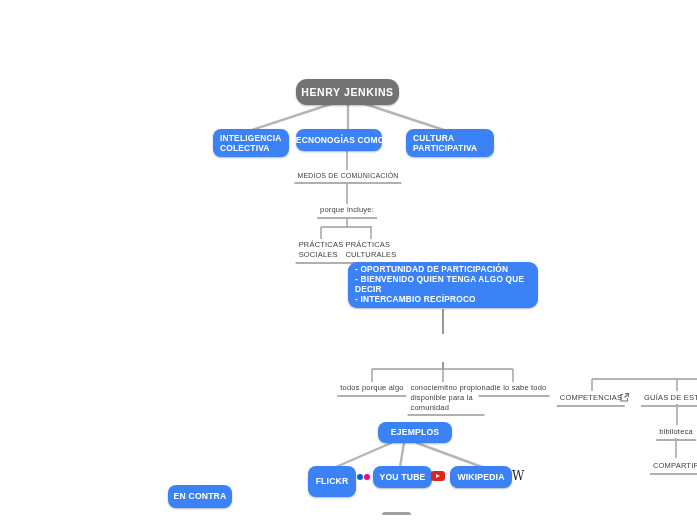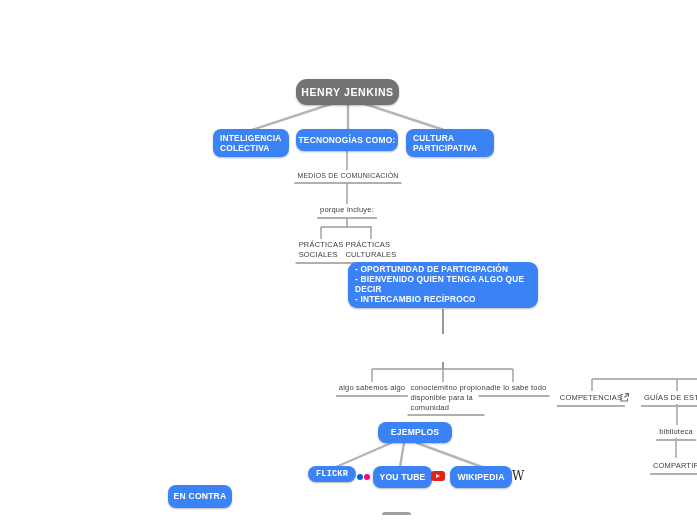--- a/index.html
+++ b/index.html
@@ -69,55 +69,55 @@
       <line x1="677" y1="379" x2="677" y2="391"></line>
       <line x1="677" y1="404" x2="677" y2="425"></line>
       <line x1="676" y1="438" x2="676" y2="458"></line>
     </g>
   </svg>
 
   <div class="node root" style="left:296px;top:79px;width:103px;height:26px;">HENRY JENKINS</div>
 
   <div class="node leftal" style="left:213px;top:129px;width:76px;height:28px;font-size:8.4px;">INTELIGENCIA
 COLECTIVA</div>
-  <div class="node" style="left:296px;top:129px;width:102px;height:22px;font-size:8.4px;">TECNONOGÍAS COMO:</div>
+  <div class="node" style="left:296px;top:129px;width:86px;height:22px;font-size:8.4px;">TECNONOGÍAS COMO:</div>
   <div class="node leftal" style="left:406px;top:129px;width:88px;height:28px;font-size:8.4px;">CULTURA
 PARTICIPATIVA</div>
 
   <div class="lbl" style="left:348px;top:171px;font-size:7px;">MEDIOS DE COMUNICACIÓN</div>
   <div class="lbl" style="left:347px;top:205px;">porque incluye:</div>
   <div class="lbl leftal" style="left:321px;top:240px;">PRÁCTICAS
 SOCIALES</div>
   <div class="lbl leftal" style="left:371px;top:240px;">PRÁCTICAS
 CULTURALES</div>
 
   <div class="node leftal multiline" style="left:348px;top:262px;width:190px;height:46px;font-size:8.3px;line-height:1.2;border-radius:9px;">- OPORTUNIDAD DE PARTICIPACIÓN
 - BIENVENIDO QUIEN TENGA ALGO QUE
 DECIR
 - INTERCAMBIO RECÍPROCO</div>
 
 
-  <div class="lbl" style="left:372px;top:383px;">algo sabemos algo</div>
+  <div class="lbl" style="left:372px;top:383px;">todos porque algo</div>
   <div class="lbl leftal" style="left:446px;top:383px;">conociemitno propio
 disponible para la
 comunidad</div>
   <div class="lbl" style="left:514px;top:383px;">nadie lo sabe todo</div>
 
   <div class="lbl" style="left:591px;top:393px;">COMPETENCIAS</div>
   <svg style="position:absolute;left:619px;top:392px;" width="11" height="11" viewBox="0 0 11 11">
     <path d="M4 2.5 H2 V9 H8.5 V6.5" fill="none" stroke="#6e6e6e" stroke-width="1.1"></path>
     <path d="M6 1.5 H9.5 V5 M9.5 1.5 L5.5 5.5" fill="none" stroke="#6e6e6e" stroke-width="1.1"></path>
   </svg>
   <div class="lbl noshift" style="left:641px;top:393px;">GUÍAS DE ESTRATEG</div>
   <div class="lbl" style="left:676px;top:427px;">biblioteca</div>
   <div class="lbl" style="left:676px;top:461px;">COMPARTIR</div>
 
   <div class="node" style="left:378px;top:422px;width:74px;height:21px;">EJEMPLOS</div>
 
-  <div class="node" style="left:308px;top:466px;width:48px;height:16px;font-family:Liberation Mono, monospace;">FLICKR</div>
+  <div class="node" style="left:308px;top:466px;width:48px;height:31px;">FLICKR</div>
   <span class="flickr-dot" style="left:357px;top:474px;background:#0063dc;"></span>
   <span class="flickr-dot" style="left:364px;top:474px;background:#ff0084;"></span>
 
   <div class="node" style="left:373px;top:466px;width:59px;height:22px;">YOU TUBE</div>
   <div class="yt-icon" style="left:431px;top:471px;">
     <div class="yt-play"></div>
   </div>
 
   <div class="node" style="left:450px;top:466px;width:62px;height:22px;">WIKIPEDIA</div>
   <span class="wiki-w" style="left:512px;top:469px;">W</span>

